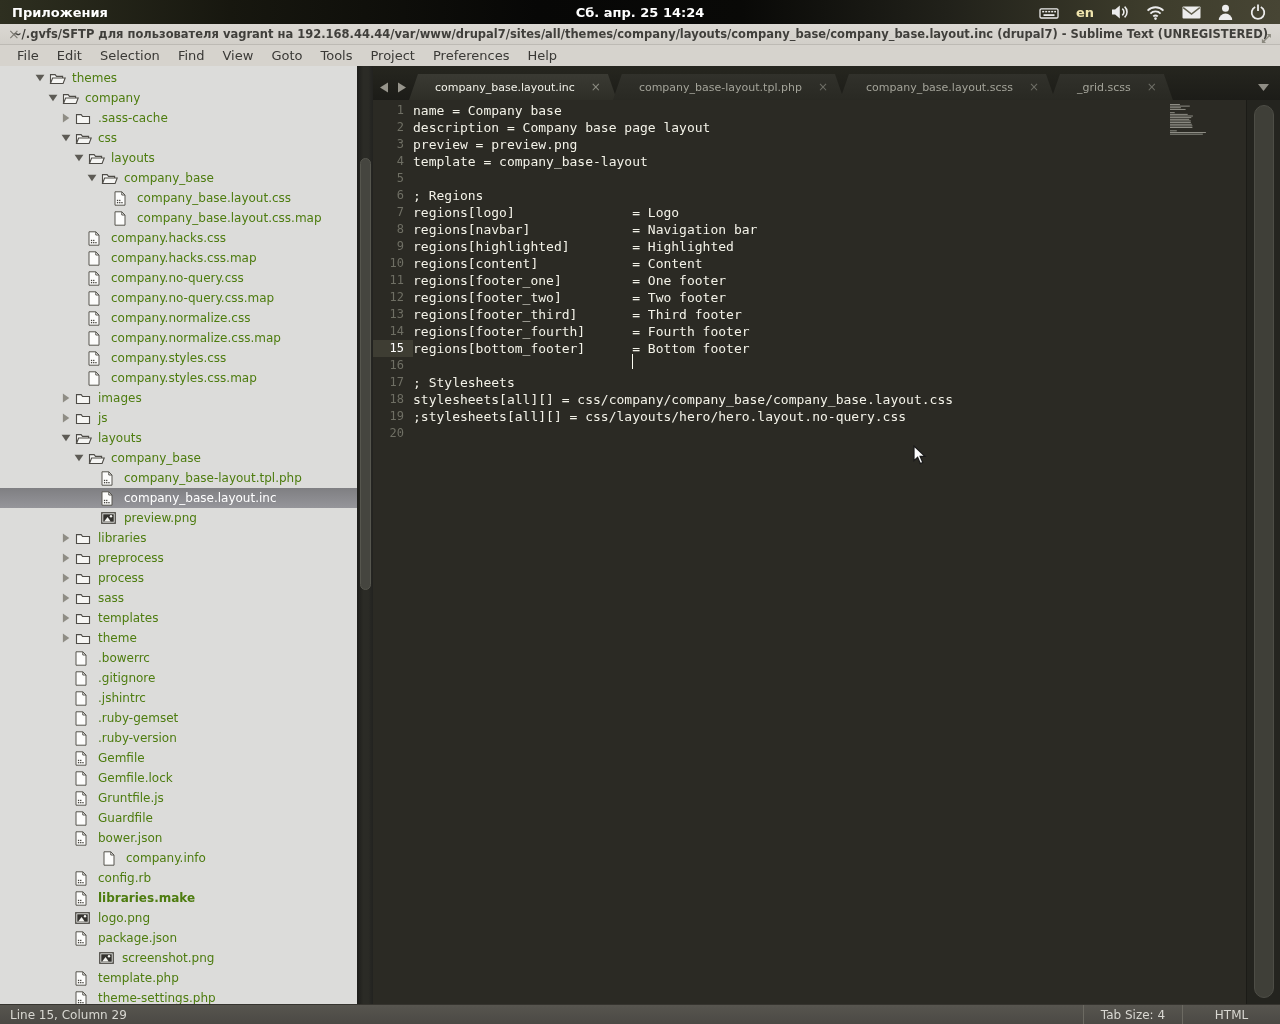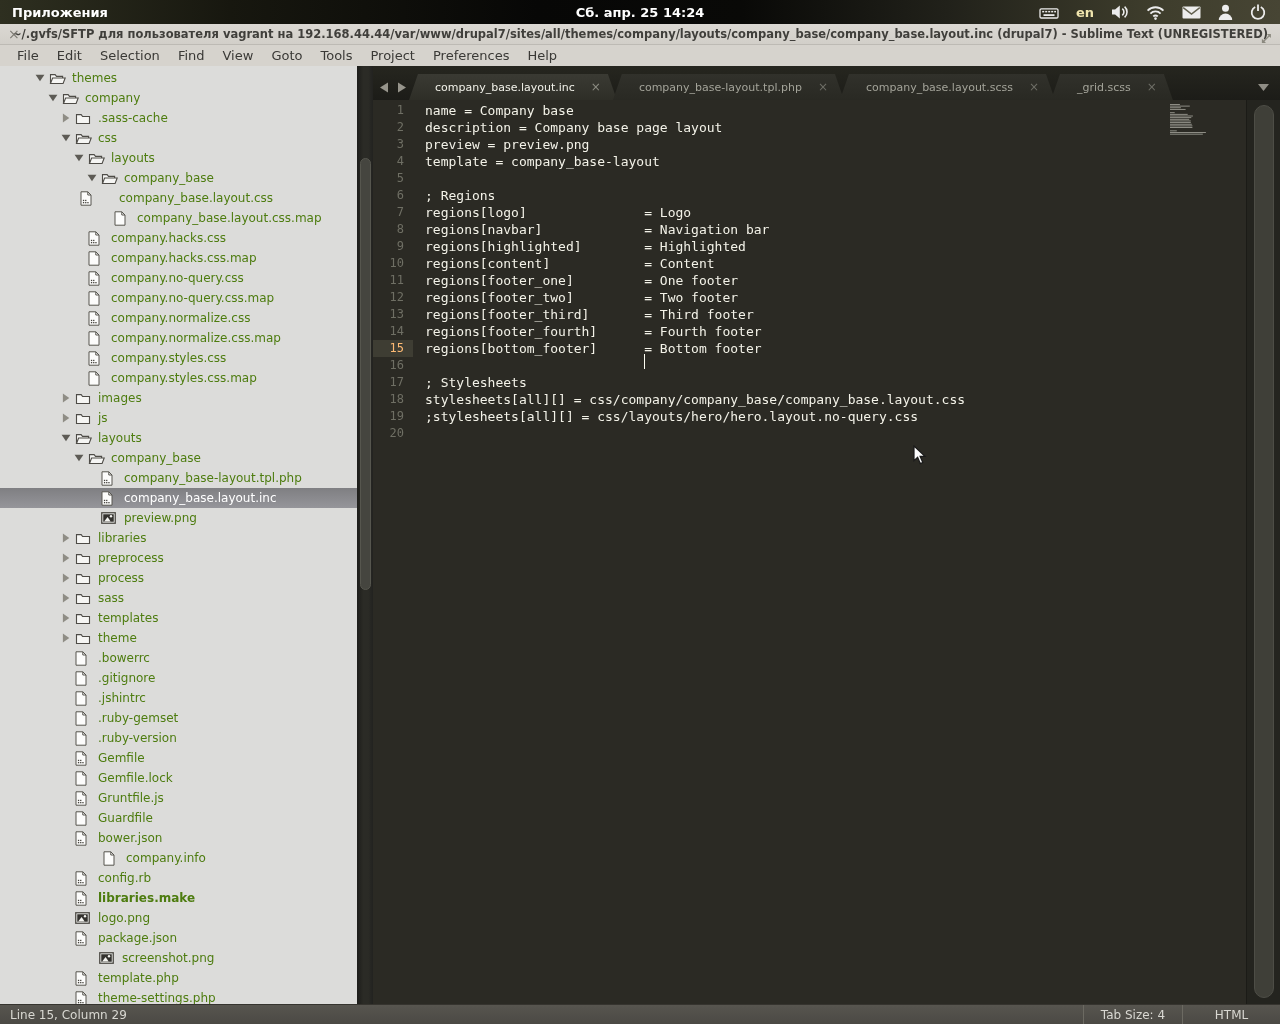--- a/index.html
+++ b/index.html
@@ -64,22 +64,22 @@
   .tab.active .tab-label { color:#f2f2ea; }
   .tab.active .tab-close { color:#8d8d83; }
   #tab-dropdown { position:absolute; right:10px; top:11px; }
 
   
   #code-area { position:absolute; left:0; right:34px; top:34px; bottom:0; padding-top:2px; }
   .code-line { display:flex; height:17px; line-height:17px; }
   .code-line .gutter { width:40px; flex:none; text-align:right; padding-right:9px;
                        font-family:"DejaVu Sans Mono","Liberation Mono",monospace;
                        font-size:12px; color:#6f6f64; }
-  .code-line.current .gutter { background:#3e3d33; color:#fdba74; }
-  .code-line .code-text { margin-left:12px; font-family:"DejaVu Sans Mono","Liberation Mono",monospace;
+  .code-line.current .gutter { background:#3e3d33; color:#ffffff; }
+  .code-line .code-text { font-family:"DejaVu Sans Mono","Liberation Mono",monospace;
                           font-size:13px; color:#f3f2e8; white-space:pre; }
   .caret-wrap { display:inline-block; width:0; position:relative; }
   .caret { position:absolute; left:-0.5px; top:1px; width:1.4px; height:15px; background:#fdfdf2; }
 
   
   #minimap { position:absolute; right:40px; top:38px; width:70px; height:36px; }
 
   
   #editor-scrollbar { position:absolute; right:0; top:34px; bottom:0; width:34px;
                       background:#24241f; border-left:1px solid #1b1b17; }
@@ -260,21 +260,21 @@
             </svg>
           </span>
           <span class="icon-box">
             <svg width="17" height="13" viewBox="0 0 17 13">
               <path d="M1.5,11.5 V2.6 H6.1 L7.5,4.4 H13.6 V6" fill="#f6f6f4" stroke="#4e4c47" stroke-width="1.1"></path>
               <path d="M3.6,6 H16.2 L14.1,11.5 H1.5 Z" fill="#f6f6f4" stroke="#4e4c47" stroke-width="1.1"></path>
             </svg>
           </span>
           <span class="row-label">company_base</span>
         </div>
-        <div class="tree-row" style="padding-left: 77px; gap: 16px;">
+        <div class="tree-row" style="padding-left: 111px;">
           <span class="icon-box">
             <svg width="12" height="15" viewBox="0 0 12 15">
               <path d="M1,0.8 H7.8 L11,4 V14.2 H1 Z" fill="#fcfcfb" stroke="#56544e" stroke-width="1"></path>
               <path d="M7.8,0.8 V4 H11" fill="none" stroke="#56544e" stroke-width="1"></path>
               <g fill="#45433d">
                 <rect x="2.9" y="8.8" width="1.3" height="1.3"></rect>
                 <rect x="5.1" y="8.8" width="1.3" height="1.3"></rect>
                 <rect x="2.9" y="11" width="1.3" height="1.3"></rect>
                 <rect x="5.1" y="11" width="1.3" height="1.3"></rect>
                 <rect x="7.3" y="11" width="1.3" height="1.3"></rect>

